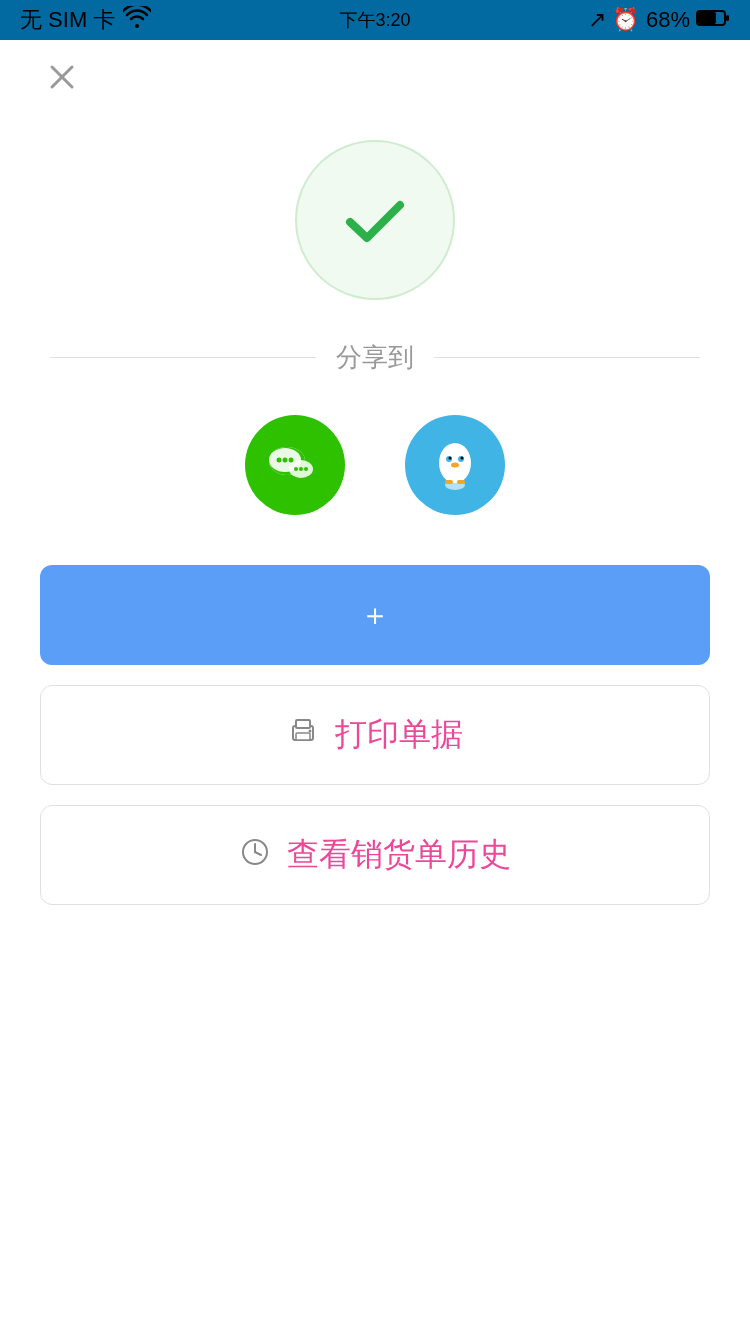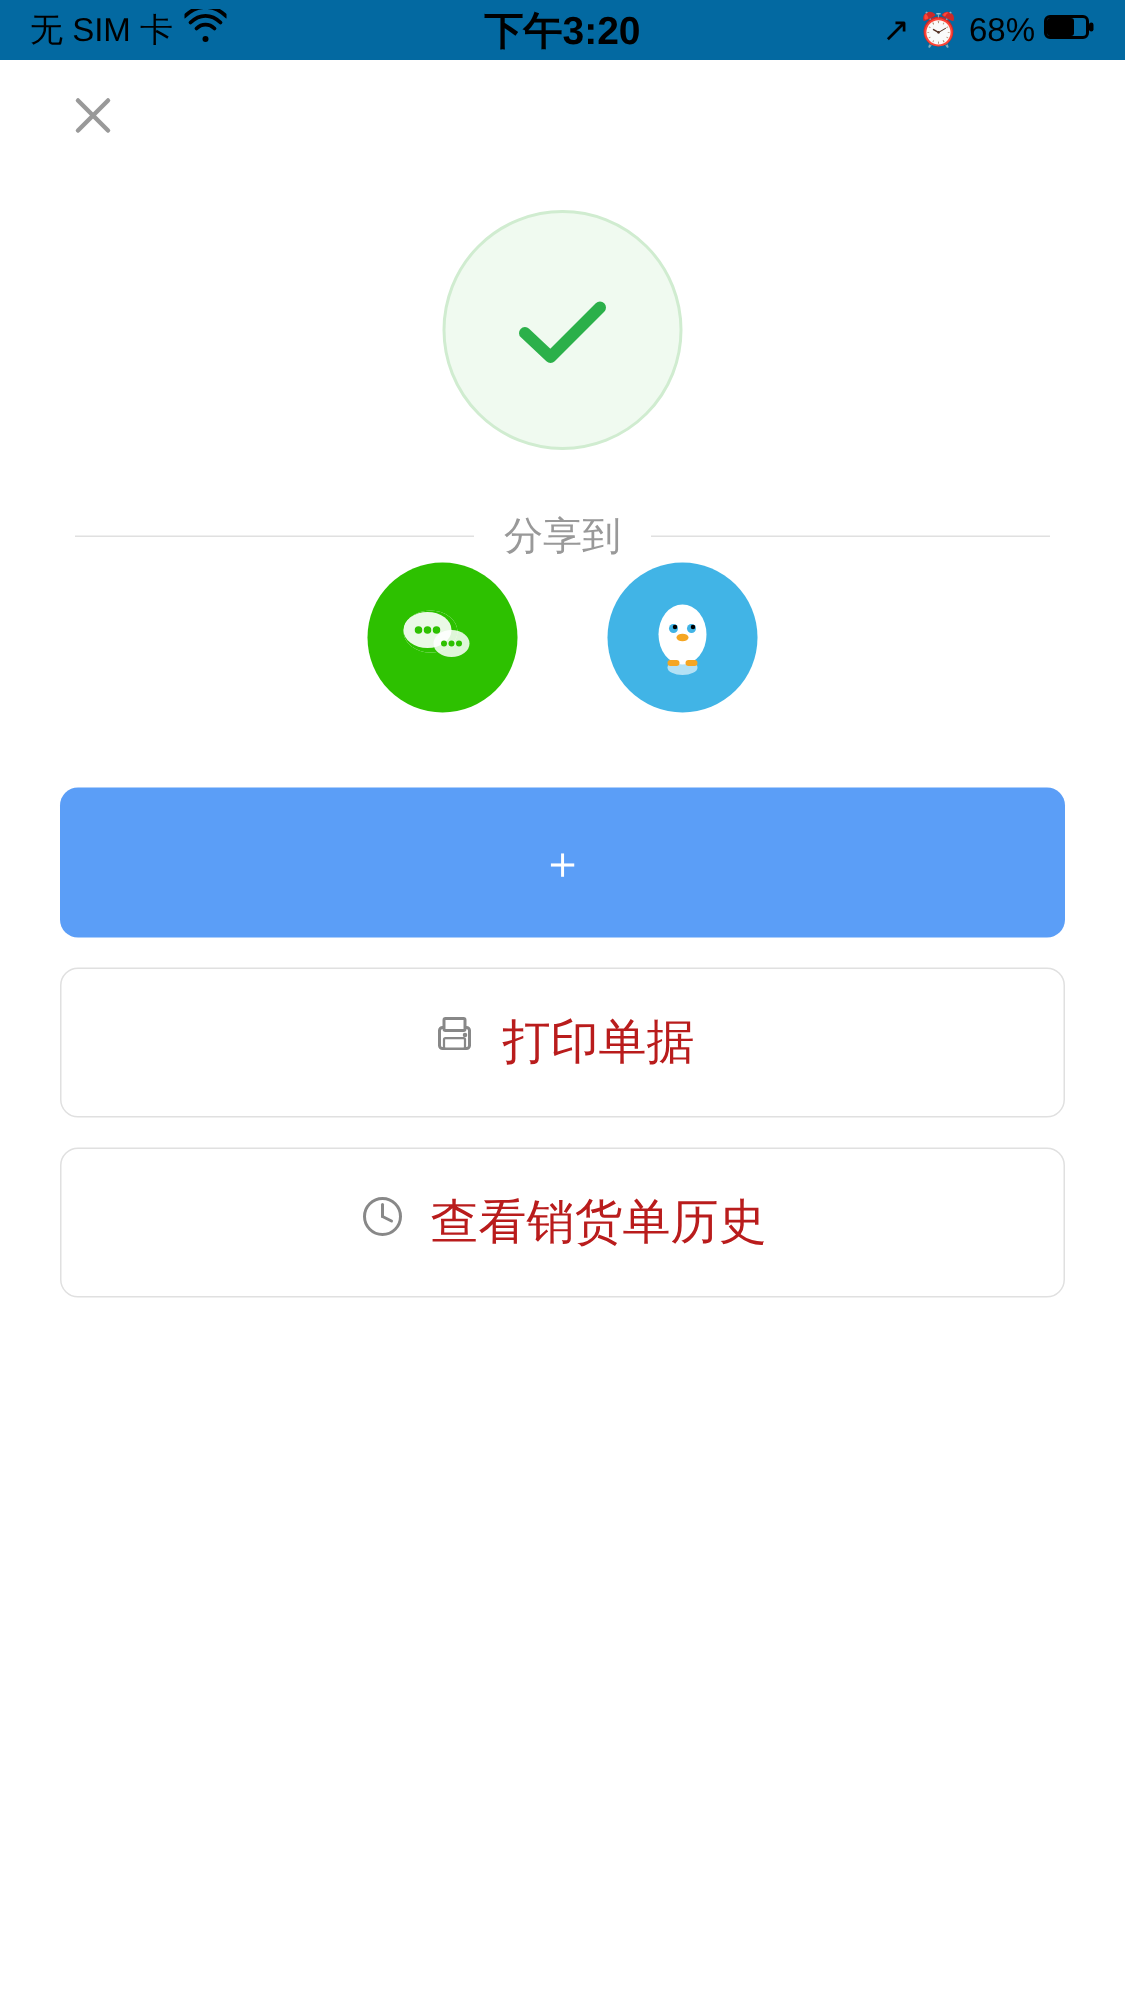--- a/index.html
+++ b/index.html
@@ -26,22 +26,22 @@
       font-size: 24px;
       color: #000;
     }
     .status-left {
       display: flex;
       align-items: center;
       gap: 8px;
       font-size: 22px;
     }
     .status-center {
-      font-size: 26px;
-      font-weight: 700;
+      font-size: 18px;
+      font-weight: 400;
       position: absolute;
       left: 50%;
       transform: translateX(-50%);
     }
     .status-right {
       display: flex;
       align-items: center;
       gap: 6px;
       font-size: 22px;
     }
@@ -100,20 +100,21 @@
     
     .share-section {
       width: 100%;
       padding: 0 50px;
       margin-bottom: 50px;
     }
     .share-divider {
       display: flex;
       align-items: center;
       gap: 20px;
+      margin-bottom: 40px;
     }
     .share-divider .line {
       flex: 1;
       height: 1px;
       background: #e0e0e0;
     }
     .share-divider .share-label {
       font-size: 26px;
       color: #999;
     }
@@ -162,21 +163,21 @@
       border: none;
       outline: none;
     }
 
     .action-btn.primary {
       background: #5b9ef7;
       color: #ffffff;
     }
     .action-btn.secondary {
       background: #ffffff;
-      color: #b91c1c;
+      color: #ec4899;
       border: 1px solid #e0e0e0;
     }
 
     .btn-icon {
       font-size: 30px;
     }
   </style>
 </head>
 <body>
 

